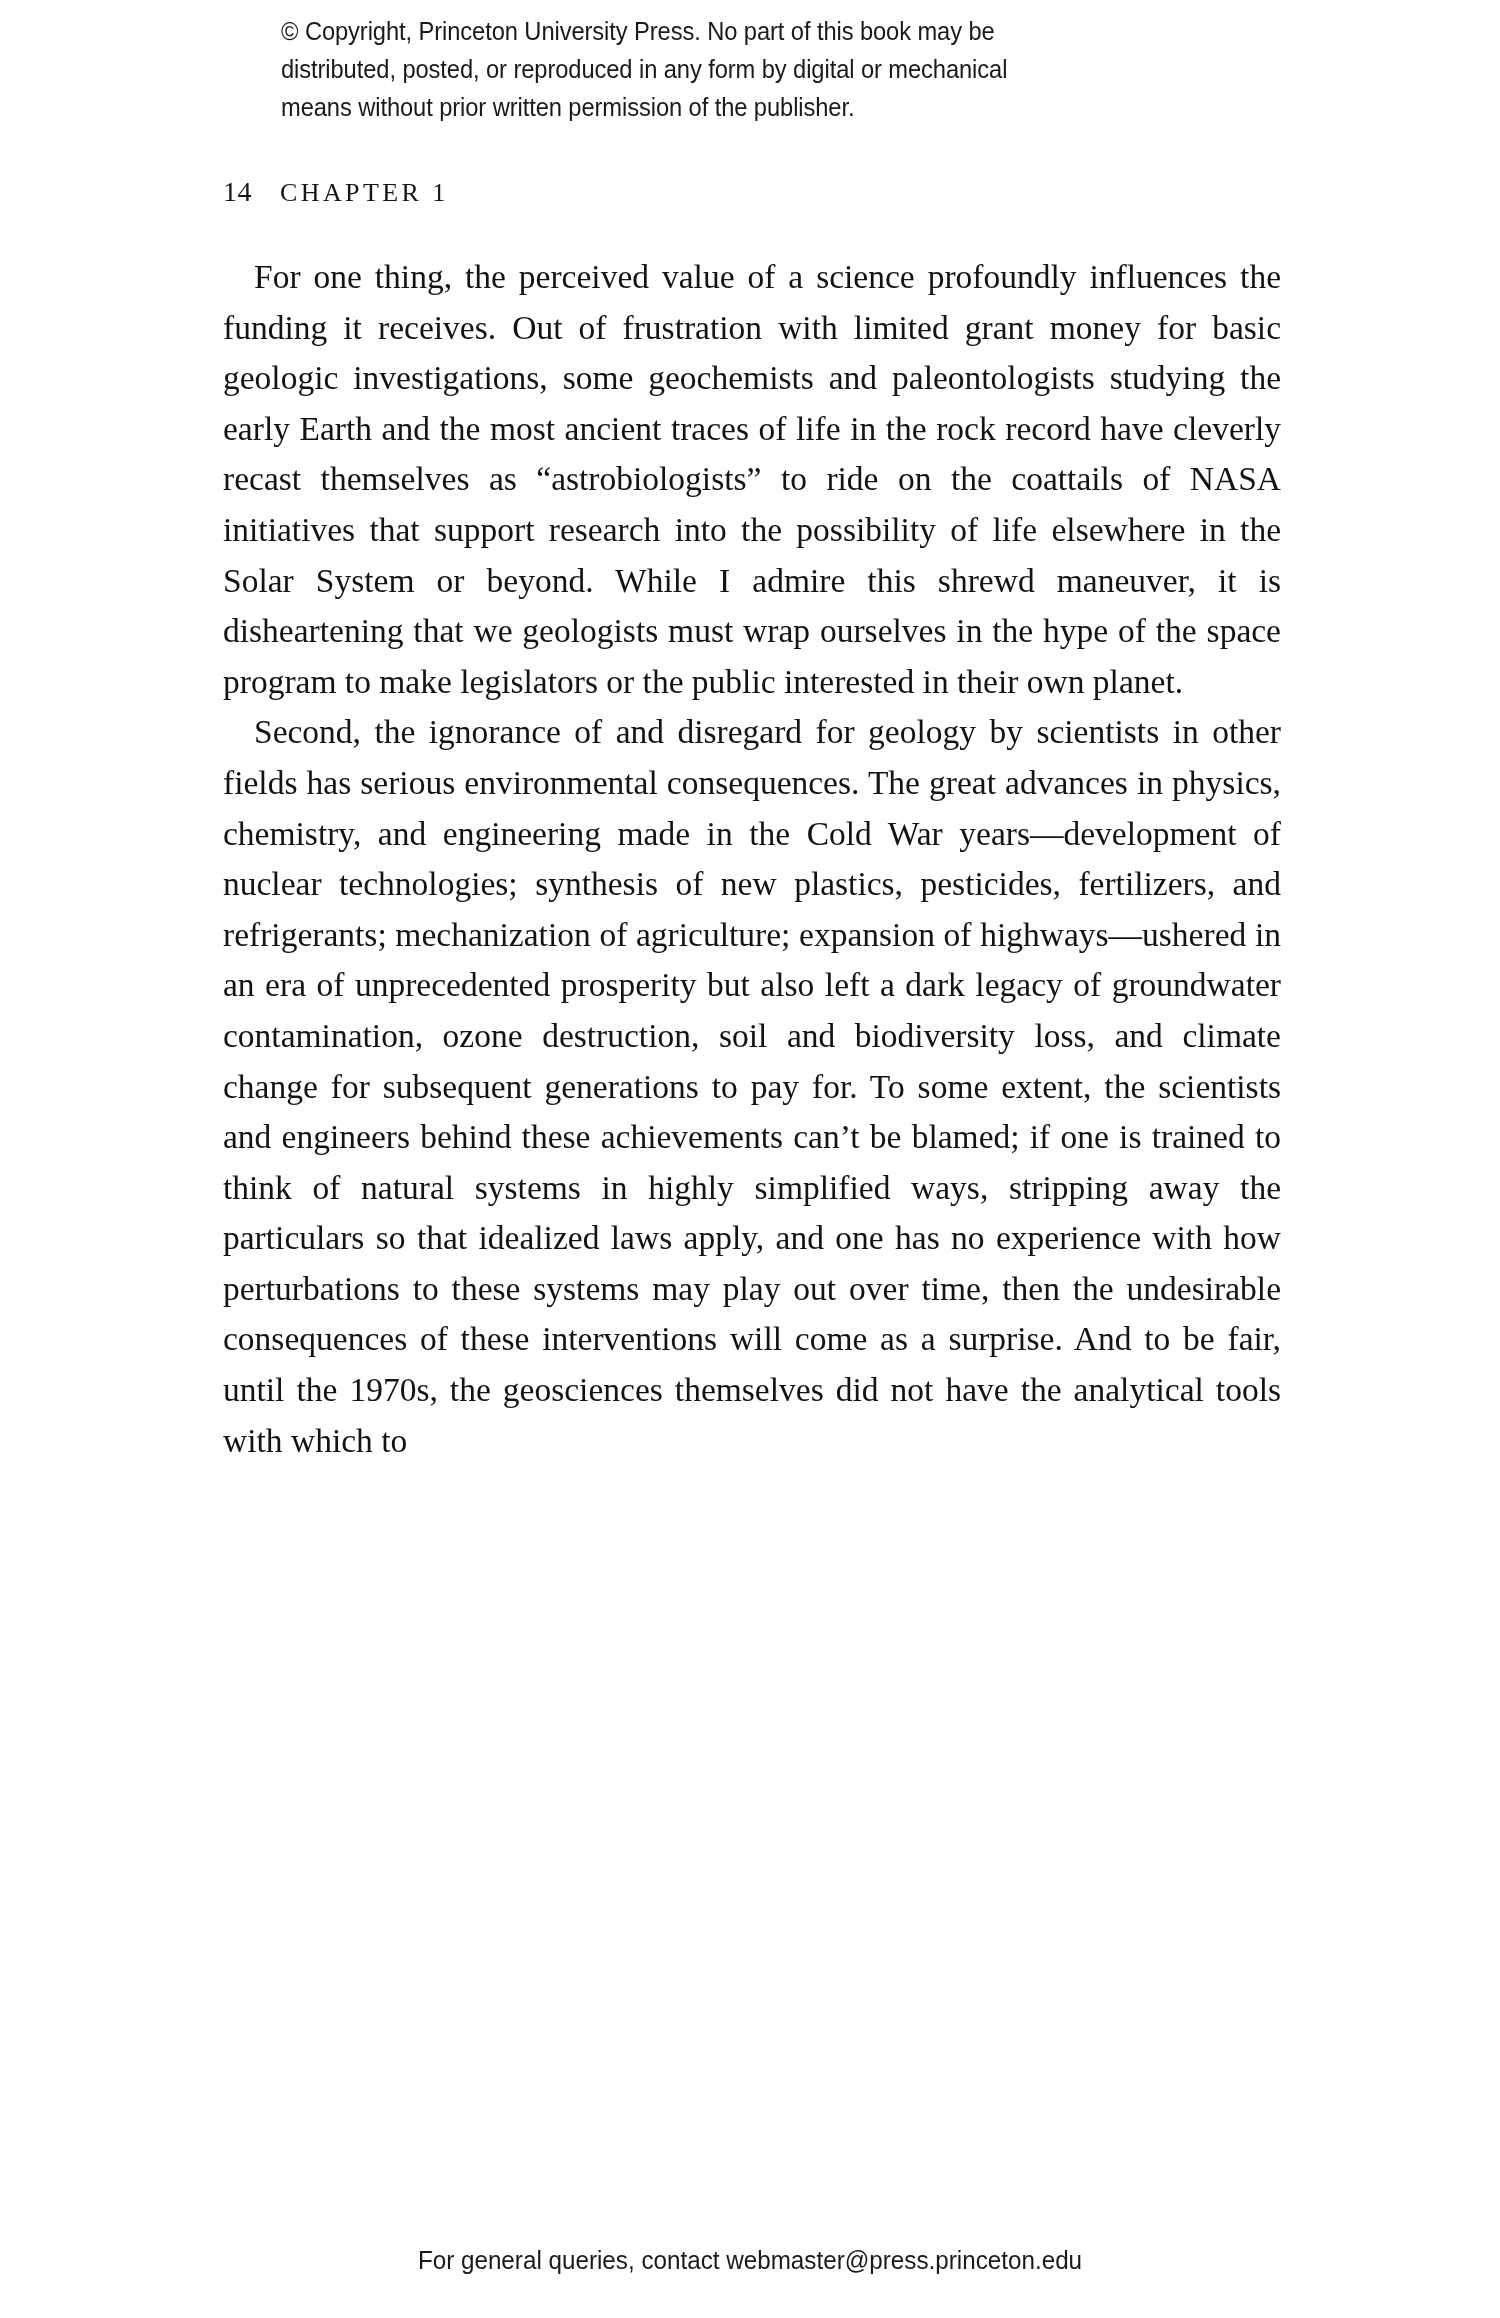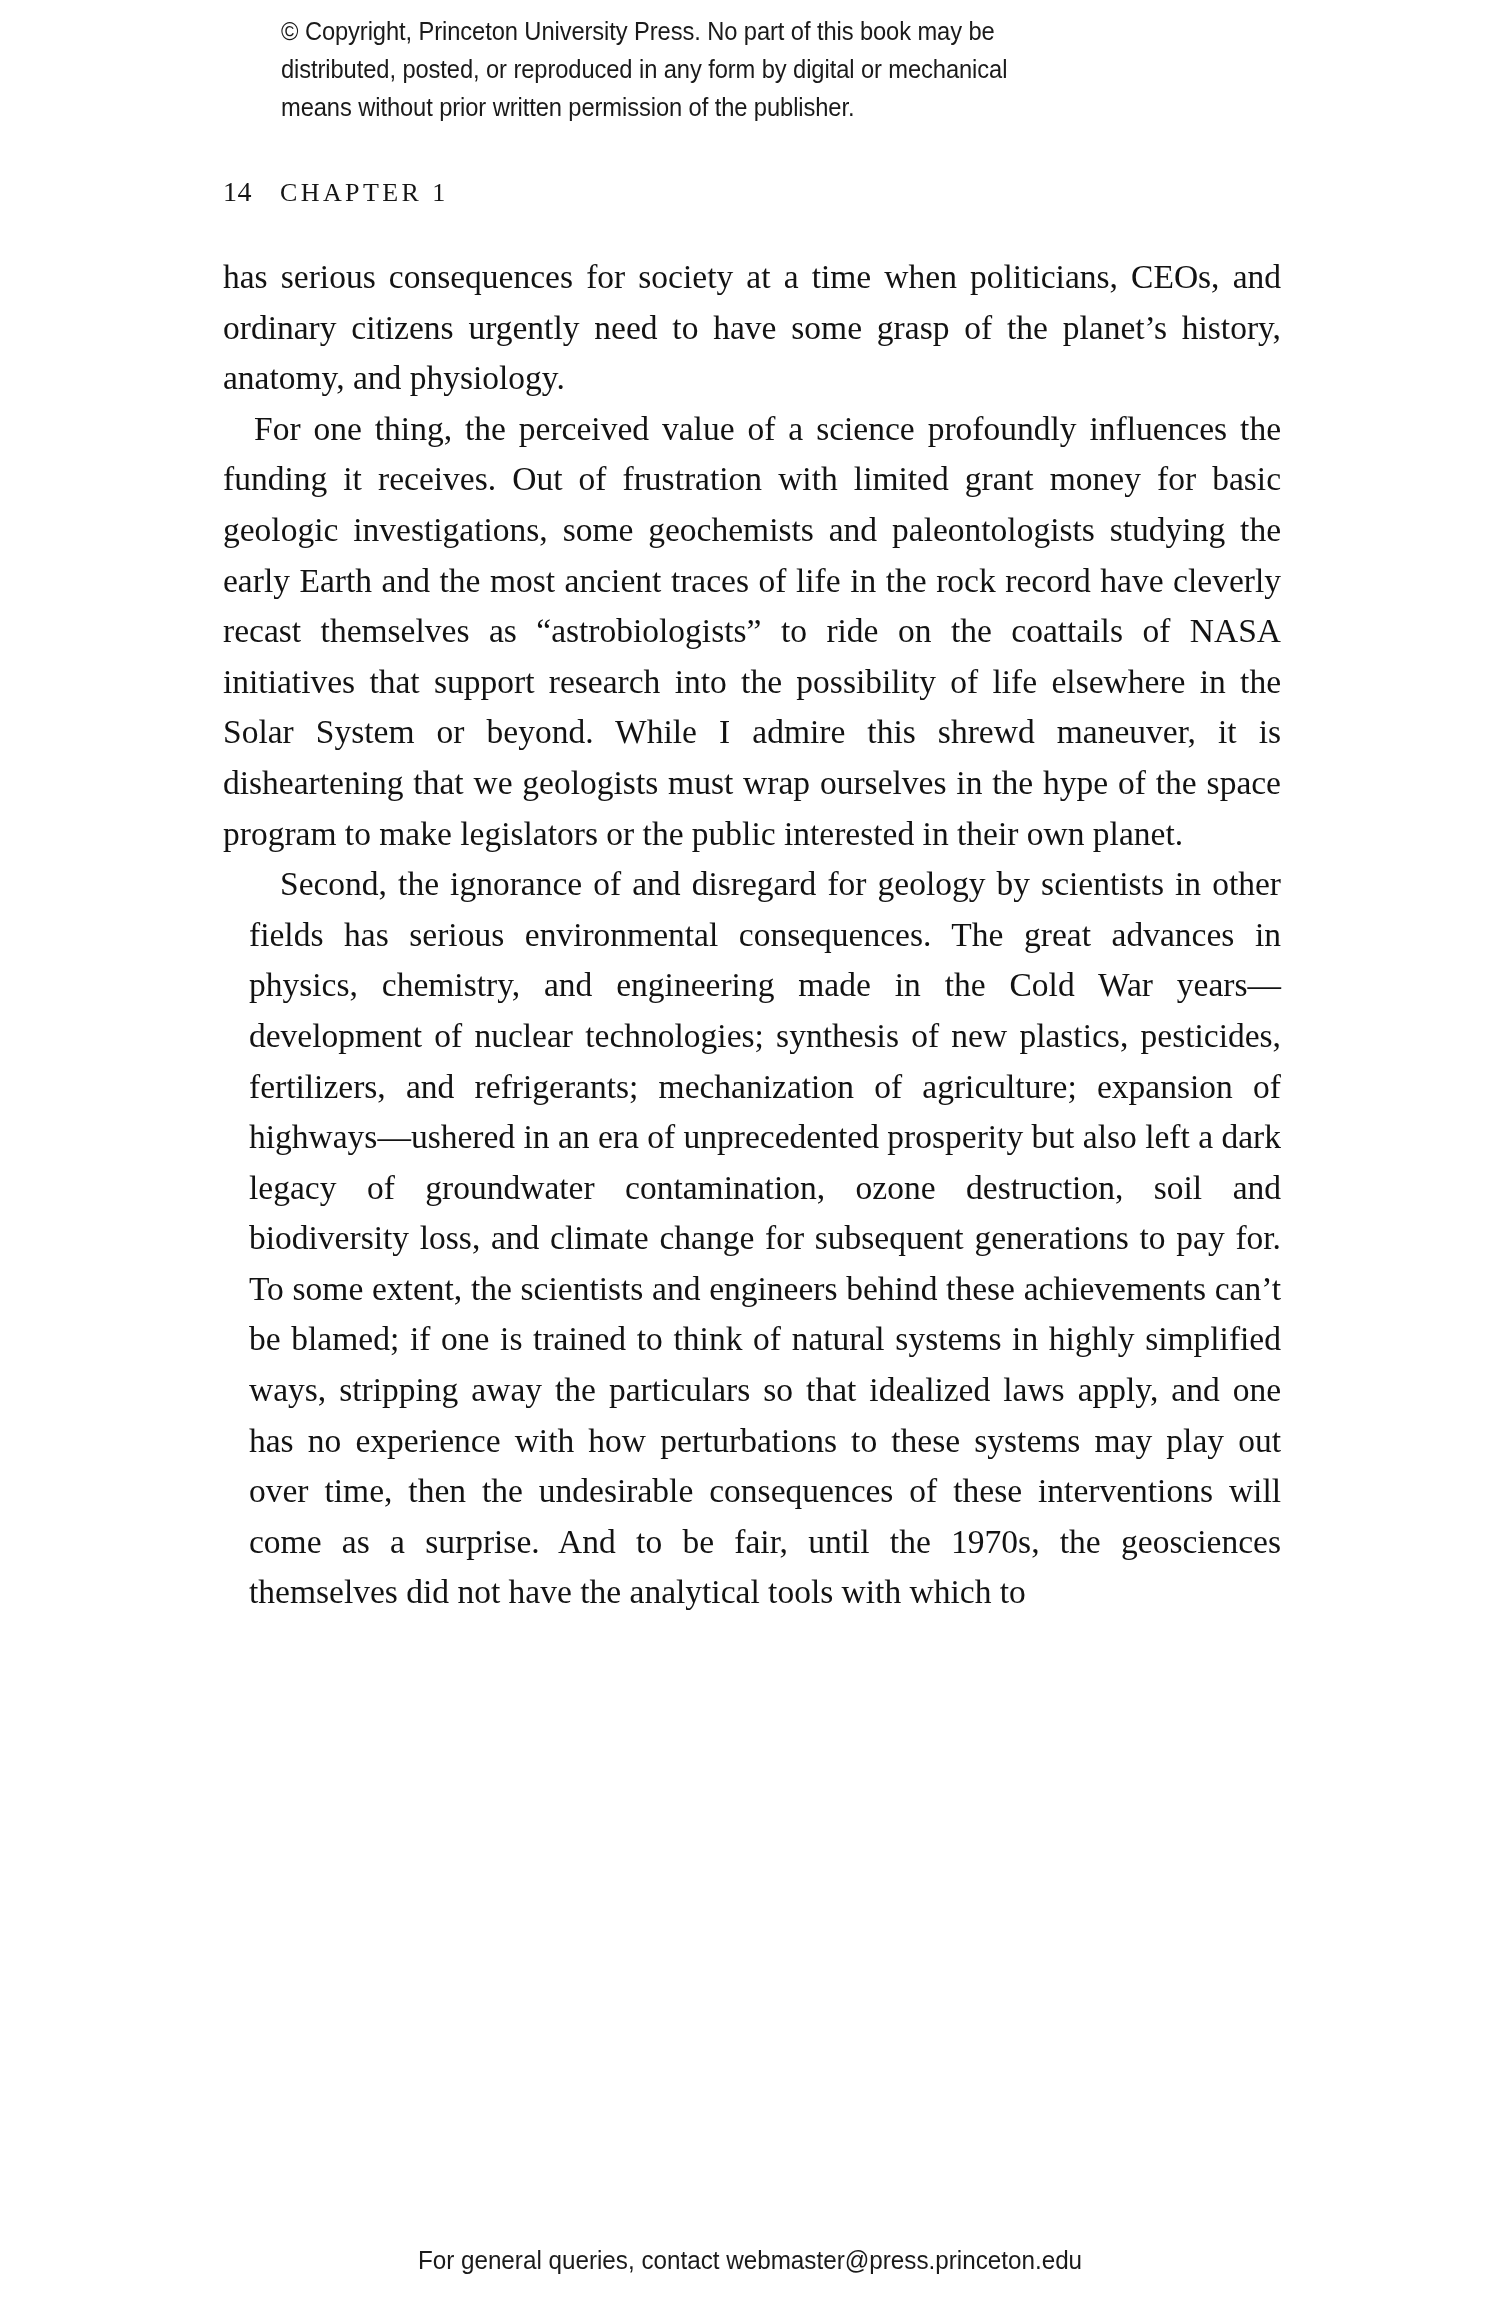--- a/index.html
+++ b/index.html
@@ -78,21 +78,20 @@
   .body-block p {
     margin: 0;
     text-indent: 0;
   }
   .body-block p.indent {
     text-indent: 31px;
   }
   
   .body-block p:last-child {
     text-align: justify;
-    margin-left: 26px;
   }
 
   
   .footer {
     position: absolute;
     left: 0;
     top: 2244px;
     width: 1500px;
     text-align: center;
     font-family: "Liberation Sans", sans-serif;
@@ -111,20 +110,19 @@
     <div>© Copyright, Princeton University Press. No part of this book may be</div>
     <div>distributed, posted, or reproduced in any form by digital or mechanical</div>
     <div>means without prior written permission of the publisher.</div>
   </div>
 
   <div class="runhead">
     <span class="folio">14</span><span class="chaplabel">CHAPTER 1</span>
   </div>
 
   <div class="body-block">
-    <p>has serious consequences for society at a time when politicians, CEOs, and ordinary citizens urgently need to have some grasp of the planet’s history, anatomy, and physiology.</p>
     <p class="indent">For one thing, the perceived value of a science profoundly influences the funding it receives. Out of frustration with limited grant money for basic geologic investigations, some geochemists and paleontologists studying the early Earth and the most ancient traces of life in the rock record have cleverly recast themselves as “astrobiologists” to ride on the coattails of NASA initiatives that support research into the possibility of life elsewhere in the Solar System or beyond. While I admire this shrewd maneuver, it is disheartening that we geologists must wrap ourselves in the hype of the space program to make legislators or the public interested in their own planet.</p>
     <p class="indent">Second, the ignorance of and disregard for geology by scientists in other fields has serious environmental consequences. The great advances in physics, chemistry, and engineering made in the Cold War years—development of nuclear technologies; synthesis of new plastics, pesticides, fertilizers, and refrigerants; mechanization of agriculture; expansion of highways—ushered in an era of unprecedented prosperity but also left a dark legacy of groundwater contamination, ozone destruction, soil and biodiversity loss, and climate change for subsequent generations to pay for. To some extent, the scientists and engineers behind these achievements can’t be blamed; if one is trained to think of natural systems in highly simplified ways, stripping away the particulars so that idealized laws apply, and one has no experience with how perturbations to these systems may play out over time, then the undesirable consequences of these interventions will come as a surprise. And to be fair, until the 1970s, the geosciences themselves did not have the analytical tools with which to</p>
   </div>
 
   <div class="footer">For general queries, contact webmaster@press.princeton.edu</div>
 
 </div>
 
 </body></html>

